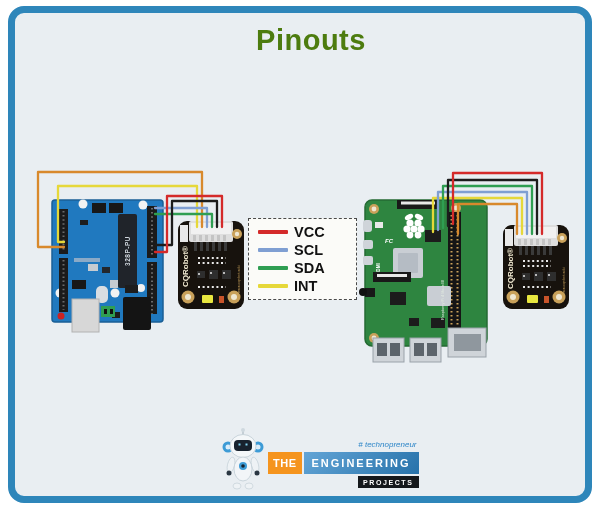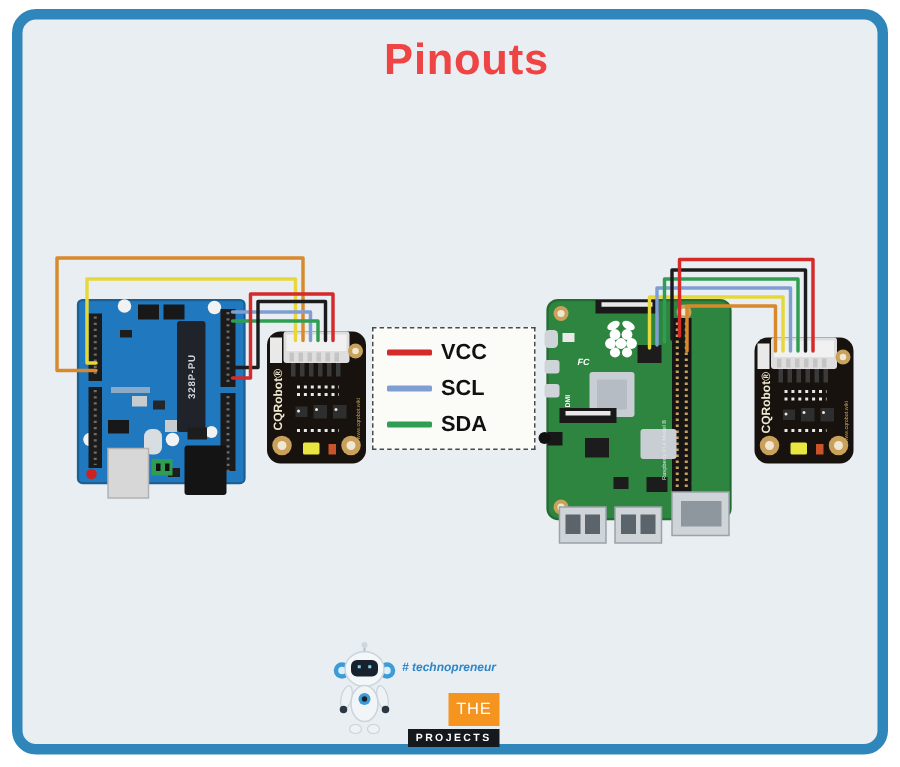--- a/index.html
+++ b/index.html
@@ -9,42 +9,42 @@
     font-family:"Liberation Sans", sans-serif;
   }
   .frame{
     position:absolute;left:8px;top:6px;right:8px;bottom:8px;
     border:7px solid #2e86ba;border-radius:16px;
     background:#e9eef2;
     box-sizing:border-box;
   }
   .title{
     position:absolute;top:24px;left:0;right:0;
-    text-align:center;font-size:29px;font-weight:800;color:#ef4444;
+    text-align:center;font-size:29px;font-weight:800;color:#4d7c0f;
     letter-spacing:0.5px;
     margin-left:22px;
   }
   .diagram-svg{position:absolute;left:0;top:0;}
   .legend{
     position:absolute;left:248px;top:218px;width:109px;height:82px;
     background:#fbfbf8;border:1.5px dashed #4a4a4a;box-sizing:border-box;
     display:flex;flex-direction:column;justify-content:space-around;
     padding:4px 0 4px 0;
   }
   .legend-row{display:flex;align-items:center;gap:6px;padding-left:9px;}
   .swatch{width:30px;height:3.6px;border-radius:1px;flex:0 0 auto;}
   .legend-label{font-weight:bold;font-size:14.5px;color:#111;line-height:1;}
   .logo{
     position:absolute;left:221px;top:427px;
     display:flex;align-items:flex-start;gap:3px;
   }
   .logo-text{display:flex;flex-direction:column;align-items:flex-end;margin-top:13px;}
-  .tagline{font-size:8px;font-weight:bold;font-style:italic;margin:0 2px 3px 0;}
+  .tagline{font-size:8px;font-weight:normal;font-style:italic;margin:0 2px 3px 0;}
   .logo-row{display:flex;gap:2px;}
-  .box-the{color:#fff;font-size:11px;font-weight:normal;padding:5px 5px;letter-spacing:0.5px;margin-top:10px;}
+  .box-the{color:#fff;font-size:11px;font-weight:bold;padding:5px 5px;letter-spacing:0.5px;}
   .box-eng{color:#fff;font-size:11px;font-weight:bold;padding:5px 8px;letter-spacing:2px;
            background-image:linear-gradient(135deg, rgba(255,255,255,0.25), rgba(0,0,0,0.15));}
   .box-projects{color:#fff;font-size:7px;font-weight:bold;padding:2.5px 5px;letter-spacing:1.6px;margin-top:2px;}
 </style>
 </head>
 <body>
 
 <div class="frame" style="border-color: rgb(46, 134, 186); background: rgb(233, 238, 242);"></div>
 
 <div class="title">Pinouts</div>
@@ -289,20 +289,24 @@
     <span class="swatch" style="background: rgb(212, 42, 42);"></span>
     <span class="legend-label">VCC</span>
   </div>
   <div class="legend-row">
     <span class="swatch" style="background: rgb(127, 159, 210);"></span>
     <span class="legend-label">SCL</span>
   </div>
   <div class="legend-row">
     <span class="swatch" style="background: rgb(47, 158, 82);"></span>
     <span class="legend-label">SDA</span>
+  </div>
+  <div class="legend-row">
+    <span class="swatch" style="background: rgb(230, 216, 58);"></span>
+    <span class="legend-label">INT</span>
   </div>
 </div>
 
 <div class="logo">
   <svg width="44" height="64" viewBox="0 0 44 64">
     <line x1="22" y1="4" x2="22" y2="10" stroke="#b9c4cc" stroke-width="1.5"></line>
     <circle cx="22" cy="3" r="2" fill="#cfd8df"></circle>
     <circle cx="7" cy="20" r="5.5" fill="#3d9bd6"></circle>
       <circle cx="7" cy="20" r="2.5" fill="#dceefb"></circle>
     <circle cx="37" cy="20" r="5.5" fill="#3d9bd6"></circle>
@@ -318,16 +322,17 @@
     <ellipse cx="22" cy="42" rx="9" ry="12" fill="#f2f5f8" stroke="#c9d4db" stroke-width="1"></ellipse>
     <circle cx="22" cy="39" r="4" fill="#3d9bd6"></circle>
       <circle cx="22" cy="39" r="1.8" fill="#18222e"></circle>
     <ellipse cx="16" cy="59" rx="4" ry="3" fill="#eef2f5" stroke="#c9d4db" stroke-width="0.8"></ellipse>
     <ellipse cx="28" cy="59" rx="4" ry="3" fill="#eef2f5" stroke="#c9d4db" stroke-width="0.8"></ellipse>
   </svg>
   <div class="logo-text">
     <div class="tagline" style="color: rgb(46, 134, 200);"># technopreneur</div>
     <div class="logo-row">
       <span class="box-the" style="background-color: rgb(245, 148, 30);">THE</span>
+      <span class="box-eng" style="background-color: rgb(46, 134, 200);">ENGINEERING</span>
     </div>
     <div class="box-projects" style="background-color: rgb(21, 24, 28);">PROJECTS</div>
   </div>
 </div>
 
 </body></html>

